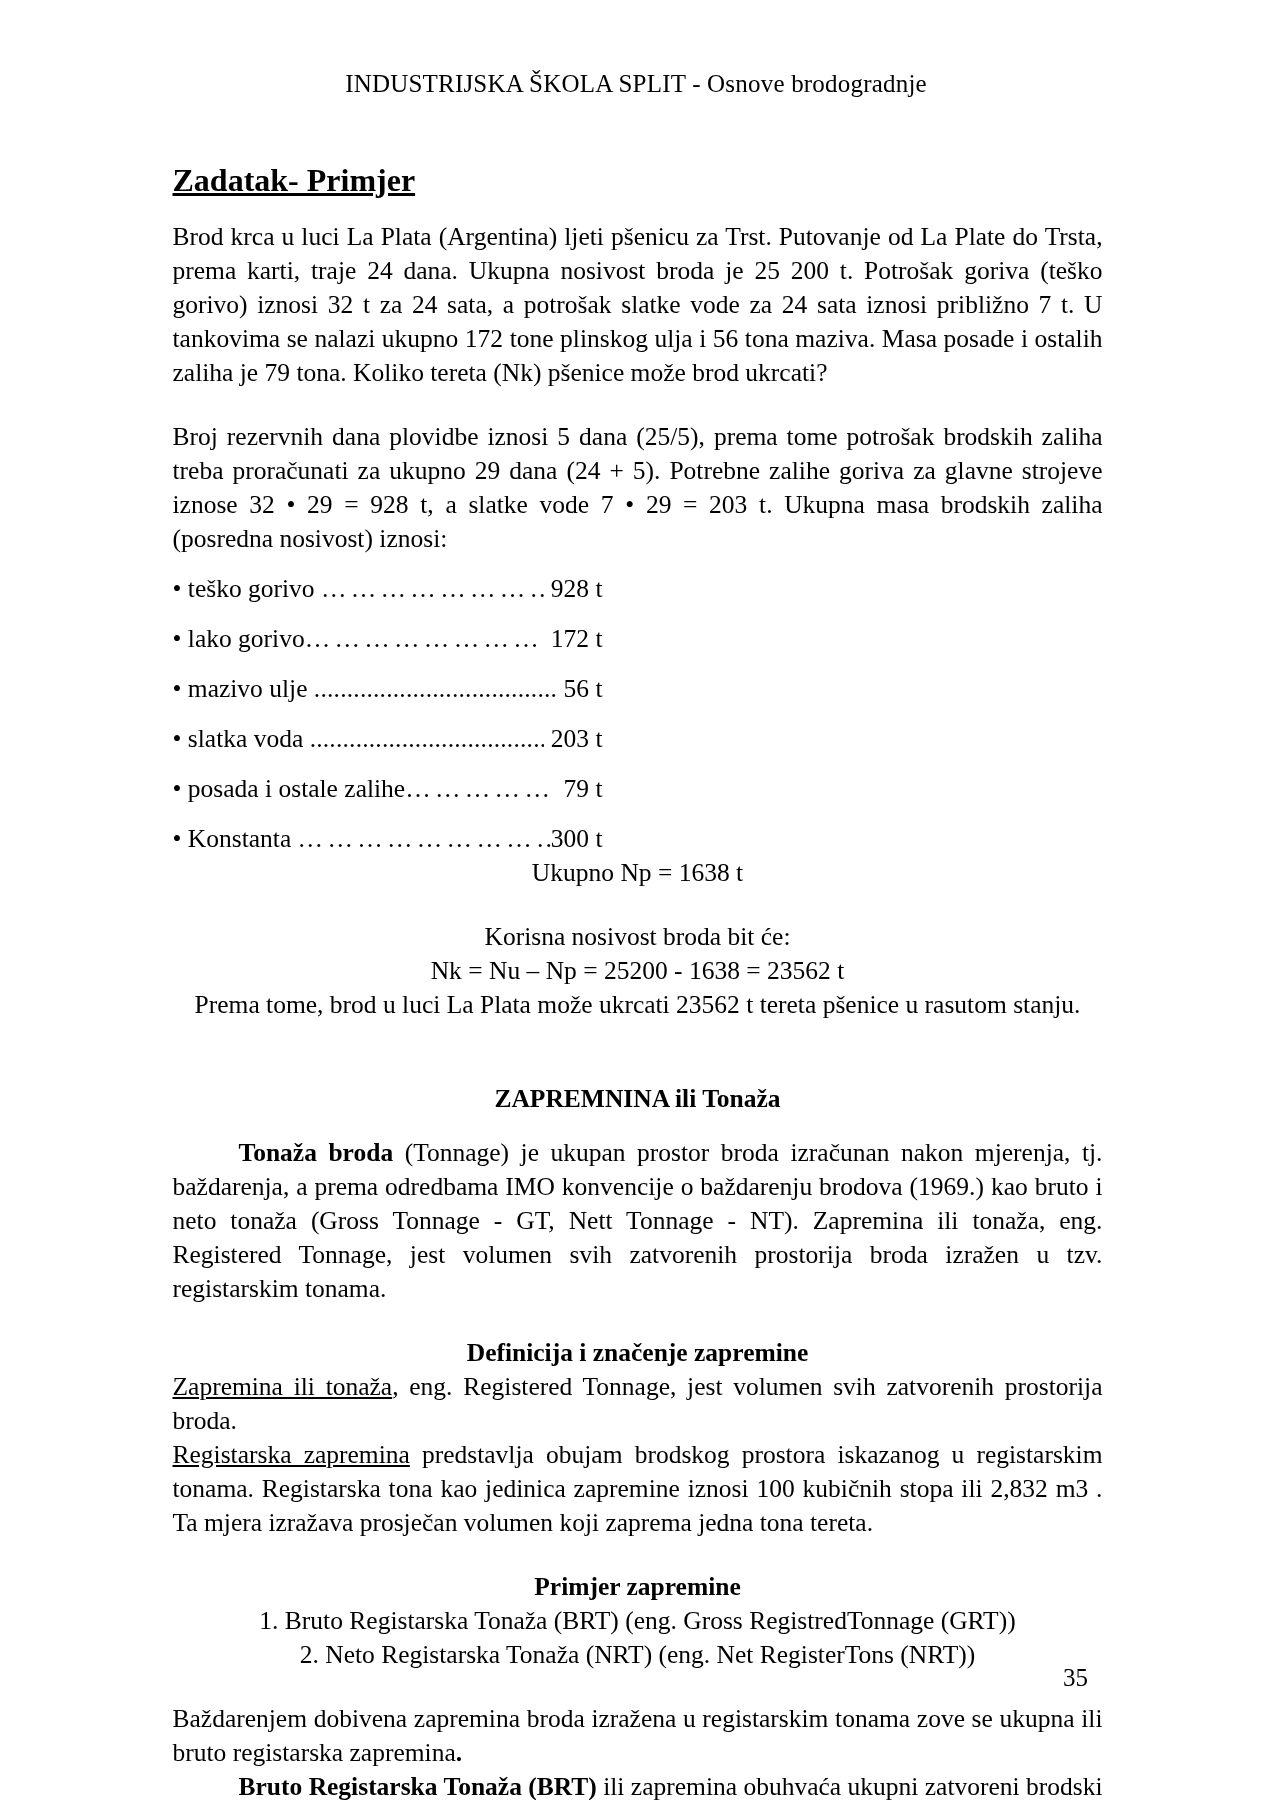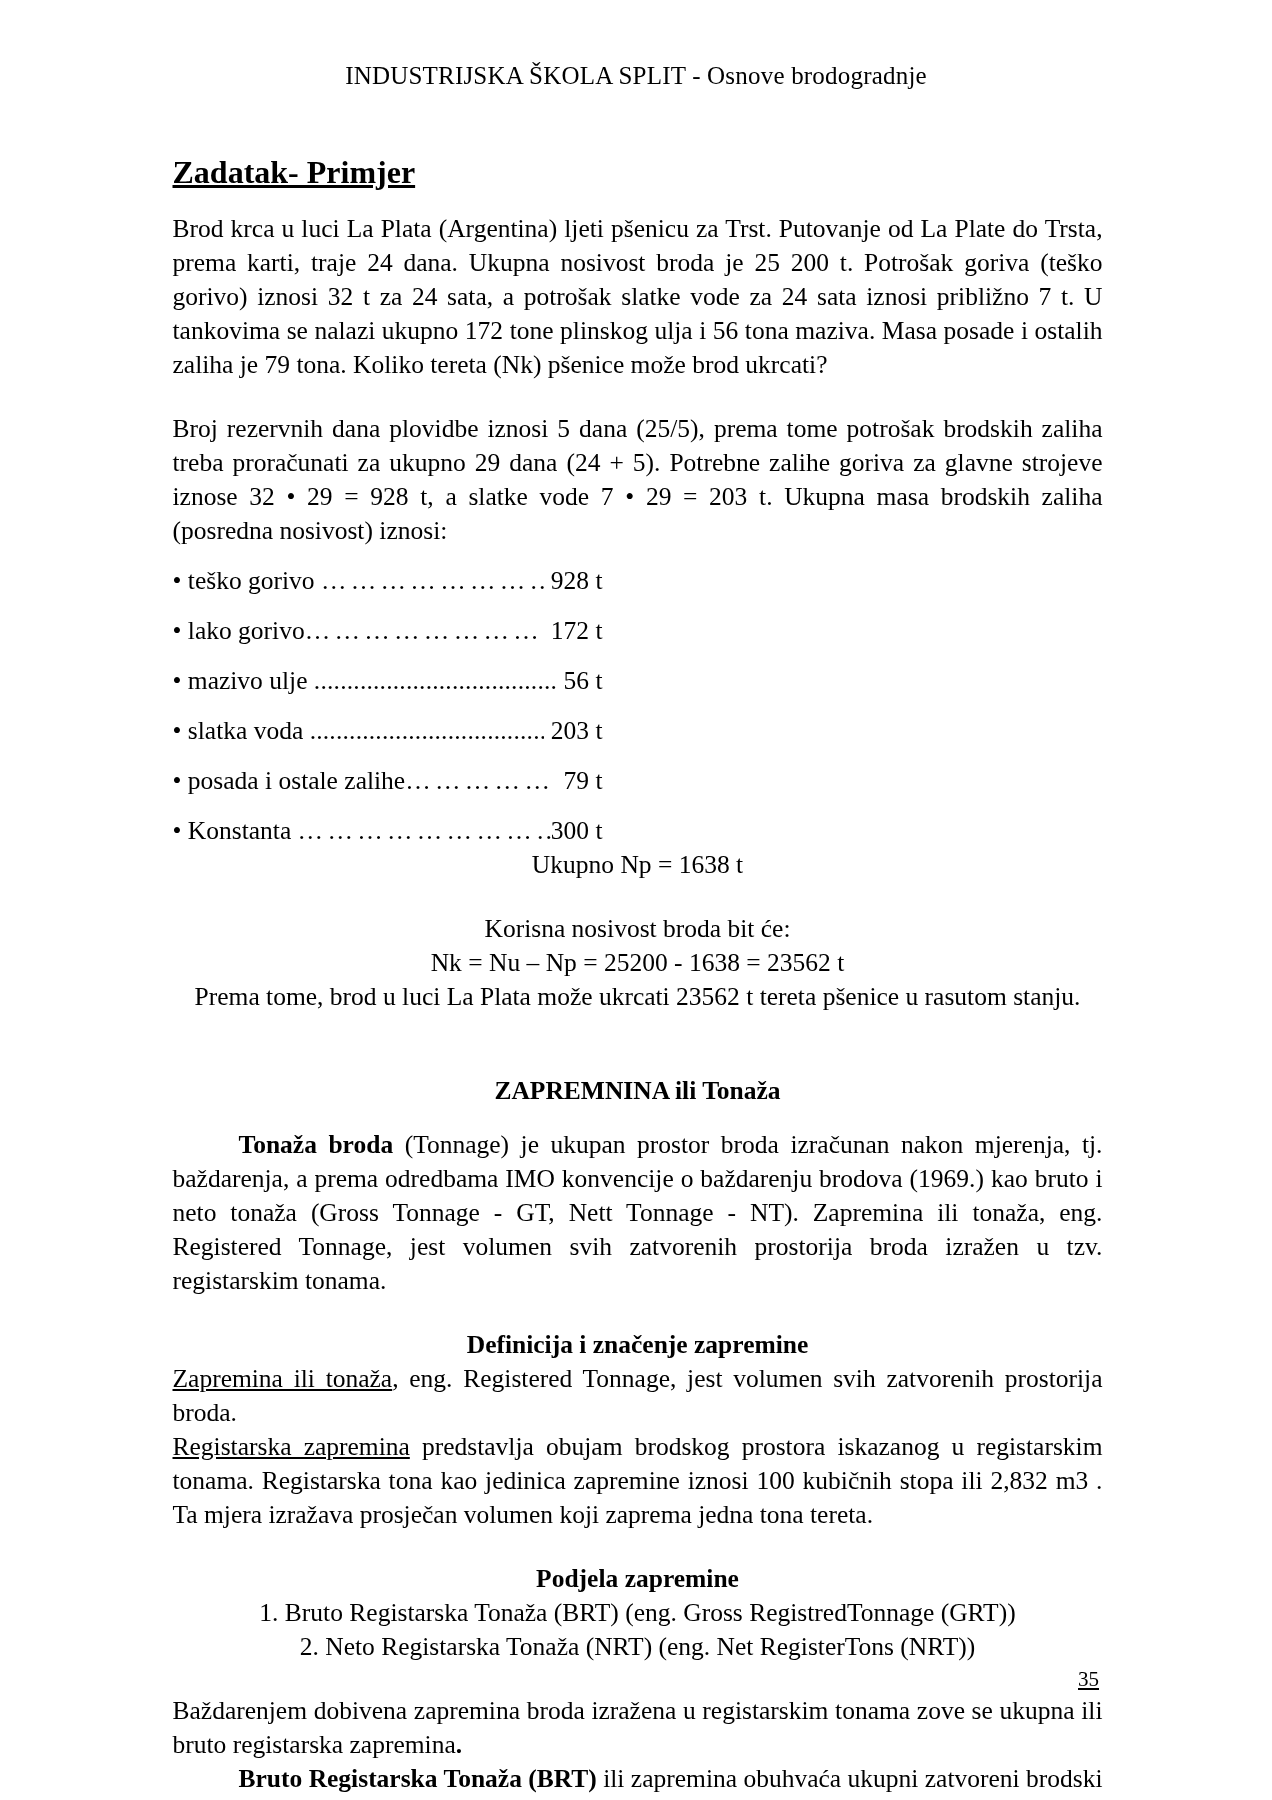--- a/index.html
+++ b/index.html
@@ -13,21 +13,21 @@
     font-family: "Liberation Serif", "DejaVu Serif", serif;
     color: #000000;
     position: relative;
     overflow: hidden;
   }
   .page {
     position: relative;
     width: 1272px;
     height: 1800px;
     box-sizing: border-box;
-    padding: 4px;
+    padding: 12px;
   }
   .header {
     text-align: center;
     font-size: 25px;
     letter-spacing: 0.2px;
     padding-top: 58px;
     padding-bottom: 0;
   }
   .content {
     margin: 0 auto;
@@ -79,24 +79,23 @@
     overflow: hidden;
     letter-spacing: 0;
   }
   .leader-fill.wide { letter-spacing: 4.3px; }
   .leader-fill.tight { letter-spacing: 0.2px; }
   .leader-val { flex: 0 0 auto; }
   .list-block { width: 430px; }
 
   .pagenum {
     position: absolute;
-    right: 173px;
+    right: 184px;
     bottom: 108px;
-    font-size: 21px;
-    text-decoration: underline;
+    font-size: 25px;
   }
 </style>
 </head>
 <body>
 
 <div class="page">
 
   <div class="header">
     <span>INDUSTRIJSKA ŠKOLA SPLIT  -  Osnove  brodogradnje</span>
   </div>
@@ -171,21 +170,21 @@
     <div class="gap-md"></div>
 
     <h3 class="b">Definicija i značenje zapremine</h3>
 
     <p class="just"><span class="u">Zapremina ili tonaža</span><span>, eng. Registered Tonnage, jest volumen svih zatvorenih prostorija broda.</span></p>
 
     <p class="just"><span class="u">Registarska zapremina</span><span> predstavlja obujam brodskog prostora iskazanog u registarskim tonama. Registarska tona kao jedinica zapremine iznosi 100 kubičnih stopa ili 2,832 m3 . Ta mjera izražava prosječan volumen koji zaprema jedna tona tereta.</span></p>
 
     <div class="gap-md"></div>
 
-    <h3 class="b">Podjela zapremine</h3>
+    <h3 class="b">Primjer zapremine</h3>
 
     <p class="left">1. Bruto Registarska Tonaža (BRT) (eng. Gross RegistredTonnage (GRT))</p>
     <p class="left">2. Neto Registarska Tonaža (NRT) (eng. Net RegisterTons (NRT))</p>
 
     <div class="gap-md"></div>
 
     <p class="just"><span>Baždarenjem dobivena zapremina broda izražena u registarskim tonama zove se ukupna ili bruto registarska zapremina</span><span class="b">.</span></p>
 
     <p class="just indent"><span class="b">Bruto Registarska Tonaža (BRT)</span><span> ili zapremina obuhvaća ukupni zatvoreni brodski prostor bez nekih prostorija kao što su kormilarnica, prostor pomoćnih brodskih strojeva, kuhinja i WC-a.</span></p>
 

